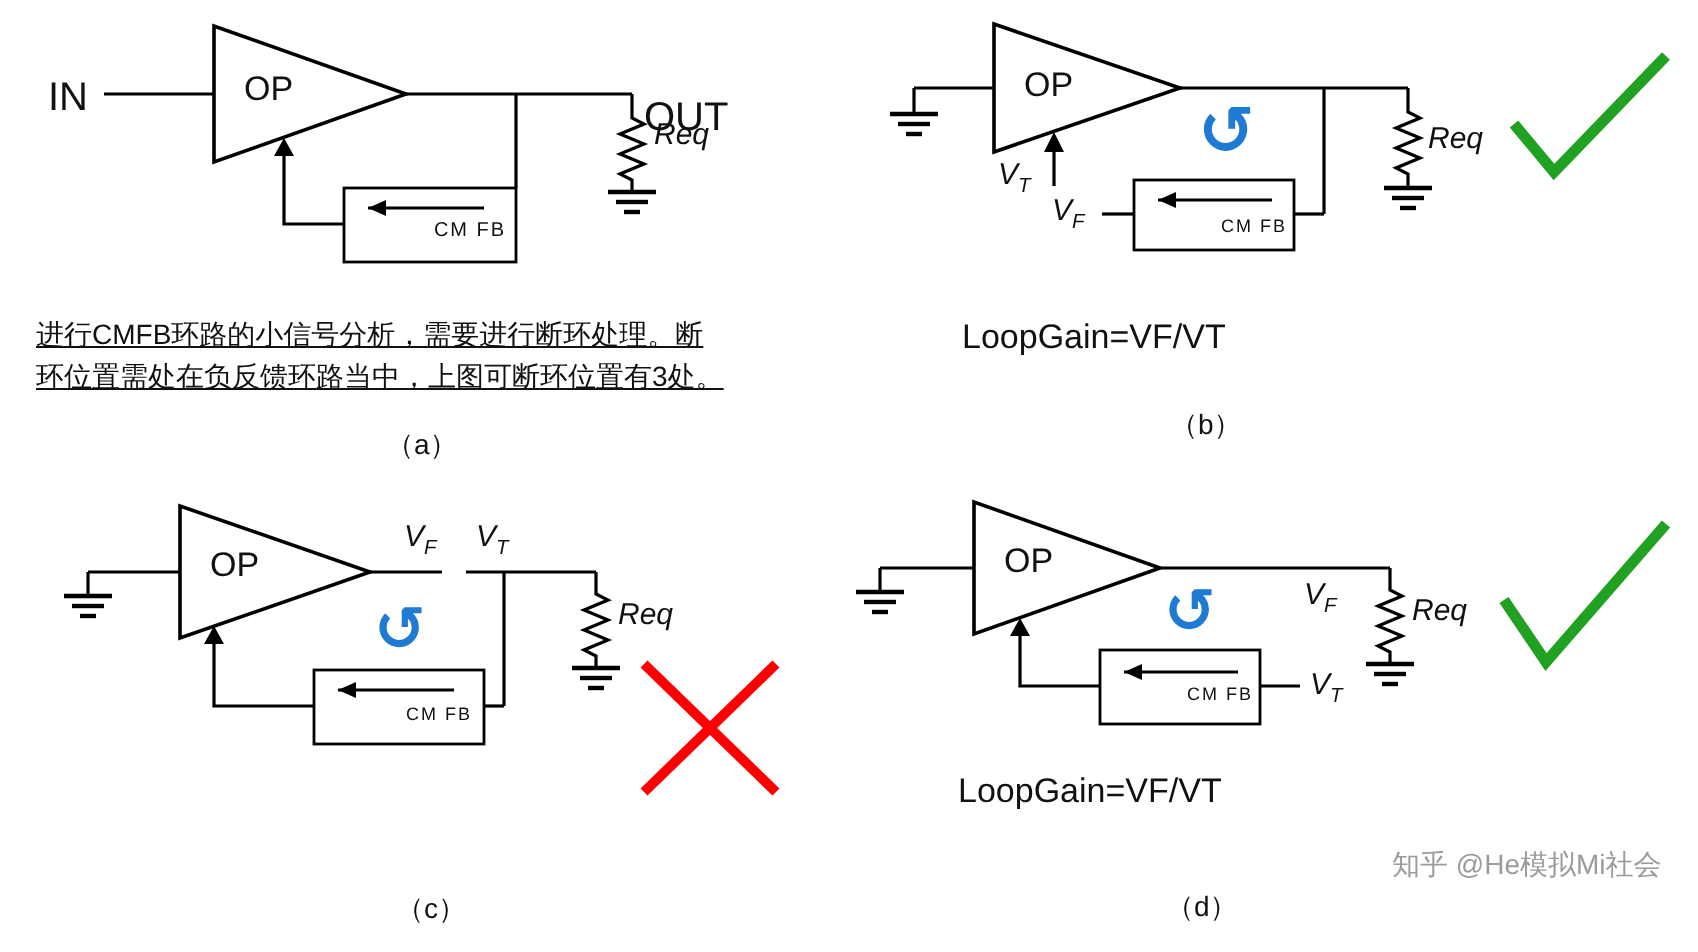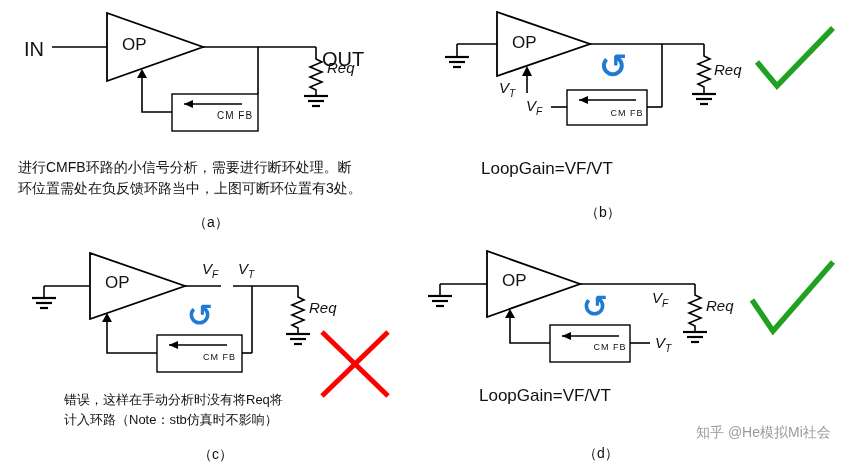--- a/index.html
+++ b/index.html
@@ -135,39 +135,38 @@
       <polygon class="ah" points="510,309 505,318 515,318"></polygon>
       <polyline class="chk" points="752,300 773,331 833,262"></polyline>
     </g>
   </svg>
 
   <span class="lbl fs16" style="left:24px;top:38px;">IN</span>
   <span class="lbl fs17" style="left:122px;top:36px;">OP</span>
   <span class="lbl fs16" style="left:322px;top:48px;">OUT</span>
   <span class="lbl fs15" style="left:327px;top:60px;">Req</span>
   <span class="cmfb" style="left:172px;top:110px;width:86px;">CM FB</span>
-  <div class="caption fs14" style="left:18px;top:157px;width:345px;">进行CMFB环路的小信号分析，需要进行断环处理。断环位置需处在负反馈环路当中，上图可断环位置有3处。</div>
+  <div class="caption fs14" style="left:18px;top:157px;width:345px;text-decoration:underline;">进行CMFB环路的小信号分析，需要进行断环处理。断环位置需处在负反馈环路当中，上图可断环位置有3处。</div>
   <span class="tag" style="left:193px;top:214px;">（a）</span>
 
   <span class="lbl fs17" style="left:512px;top:34px;">OP</span>
   <span class="lbl fs15" style="left:714px;top:62px;">Req</span>
   <span class="lbl fs15" style="left:499px;top:80px;"><span>V</span><sub>T</sub></span>
   <span class="lbl fs15" style="left:526px;top:98px;"><span>V</span><sub>F</sub></span>
   <span class="cmfb" style="left:567px;top:108px;width:80px;font-size:9px;">CM FB</span>
   <span class="loopglyph" style="left:599px;top:46px;font-size:34px;">↺</span>
   <span class="lbl fs17" style="left:481px;top:160px;">LoopGain=VF/VT</span>
   <span class="tag" style="left:585px;top:204px;">（b）</span>
 
   <span class="lbl fs17" style="left:105px;top:274px;">OP</span>
   <span class="lbl fs15" style="left:202px;top:261px;"><span>V</span><sub>F</sub></span>
   <span class="lbl fs15" style="left:238px;top:261px;"><span>V</span><sub>T</sub></span>
   <span class="lbl fs15" style="left:309px;top:300px;">Req</span>
   <span class="cmfb" style="left:157px;top:352px;width:85px;font-size:9px;">CM FB</span>
   <span class="loopglyph" style="left:187px;top:297px;font-size:31px;">↺</span>
-  <div class="caption fs13" style="left:64px;top:390px;width:222px;line-height:1.55;">错误，这样在手动分析时没有将Req将计入环路（Note：stb仿真时不影响）</div>
   <span class="tag" style="left:198px;top:446px;">（c）</span>
 
   <span class="lbl fs17" style="left:502px;top:272px;">OP</span>
   <span class="lbl fs15" style="left:652px;top:290px;"><span>V</span><sub>F</sub></span>
   <span class="lbl fs15" style="left:706px;top:298px;">Req</span>
   <span class="lbl fs15" style="left:655px;top:335px;"><span>V</span><sub>T</sub></span>
   <span class="cmfb" style="left:550px;top:342px;width:80px;font-size:9px;">CM FB</span>
   <span class="loopglyph" style="left:582px;top:288px;font-size:31px;">↺</span>
   <span class="lbl fs17" style="left:479px;top:387px;">LoopGain=VF/VT</span>
   <span class="tag" style="left:583px;top:445px;">（d）</span>

